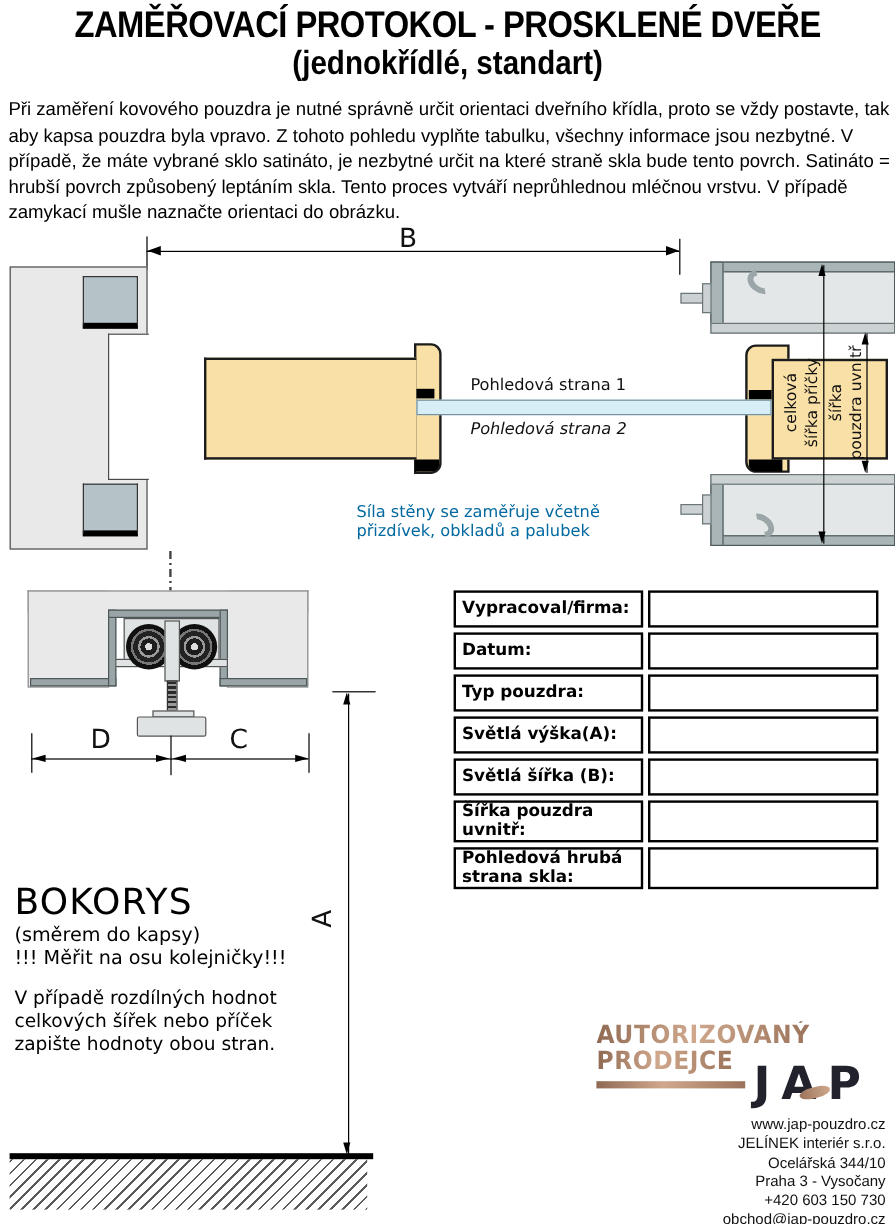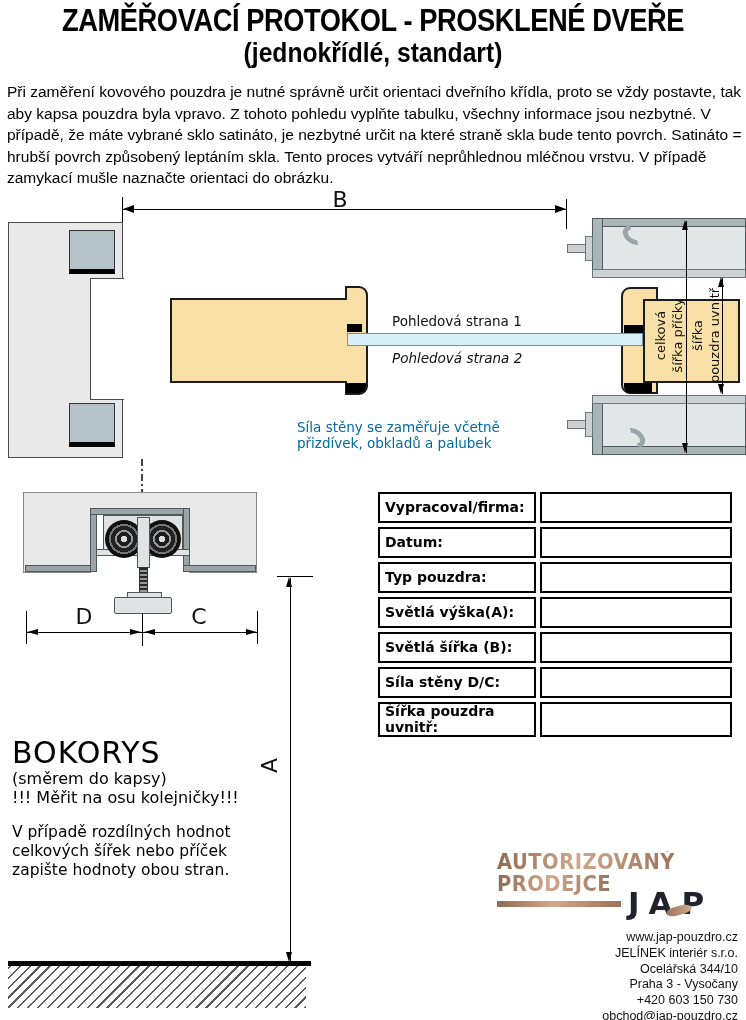--- a/index.html
+++ b/index.html
@@ -58,21 +58,21 @@
   table.form { position:absolute; left:374px; top:488px; border-collapse:separate; border-spacing:4px; }
   table.form td { border:2px solid #000; height:31px; vertical-align:middle; }
   td.lbl { width:158px; font-weight:bold; font-size:14px; line-height:15.5px; padding-left:5px; }
   td.val { width:192px; }
   
   .copper-text { font-weight:bold; font-size:21px; letter-spacing:0.5px; line-height:22px;
     background:linear-gradient(90deg,#8f6a52,#d0a88d 45%,#9b735a);
     -webkit-background-clip:text; background-clip:text; color:transparent;
     transform:scaleX(0.93); transform-origin:0 0; }
   .copper-bar { background:linear-gradient(90deg,#8f6a52,#d0a88d 45%,#9b735a); }
-  .brand { font-weight:bold; font-size:31px; letter-spacing:9px; color:#22222c; line-height:47px;text-align:right; }
+  .brand { font-weight:bold; font-size:38px; letter-spacing:9px; color:#22222c; line-height:47px;text-align:right; }
   .swoosh { background:linear-gradient(90deg,#9b735a,#d0a88d); border-radius:50% / 60%;
     transform:rotate(-14deg); }
   .contact { text-align:right; font-family:"Liberation Sans", sans-serif;
     font-size:12.5px; line-height:15.8px; color:#111; }
 </style>
 </head>
 <body>
 
 <div id="page">
 
@@ -217,25 +217,25 @@
         </tr>
     <tr>
           <td class="lbl">Světlá výška(A):</td>
           <td class="val"></td>
         </tr>
     <tr>
           <td class="lbl">Světlá šířka (B):</td>
           <td class="val"></td>
         </tr>
     <tr>
-          <td class="lbl">Síla stěny D/C:</td>
-          <td class="val"></td>
-        </tr>
-    <tr>
           <td class="lbl">Šířka pouzdra uvnitř:</td>
+          <td class="val"></td>
+        </tr>
+    <tr>
+          <td class="lbl">Pohledová hrubá strana skla:</td>
           <td class="val"></td>
         </tr>
   </tbody>
     </table>
 
   <div>
     <div class="abs copper-text" style="left:497px;top:851px;">AUTORIZOVANÝ</div>
     <div class="abs copper-text" style="left:497px;top:873px;">PRODEJCE</div>
     <div class="abs copper-bar" style="left:497px;top:901px;width:124px;height:6px;"></div>
     <div class="abs brand" style="left:628px;top:880px;">JAP</div>

